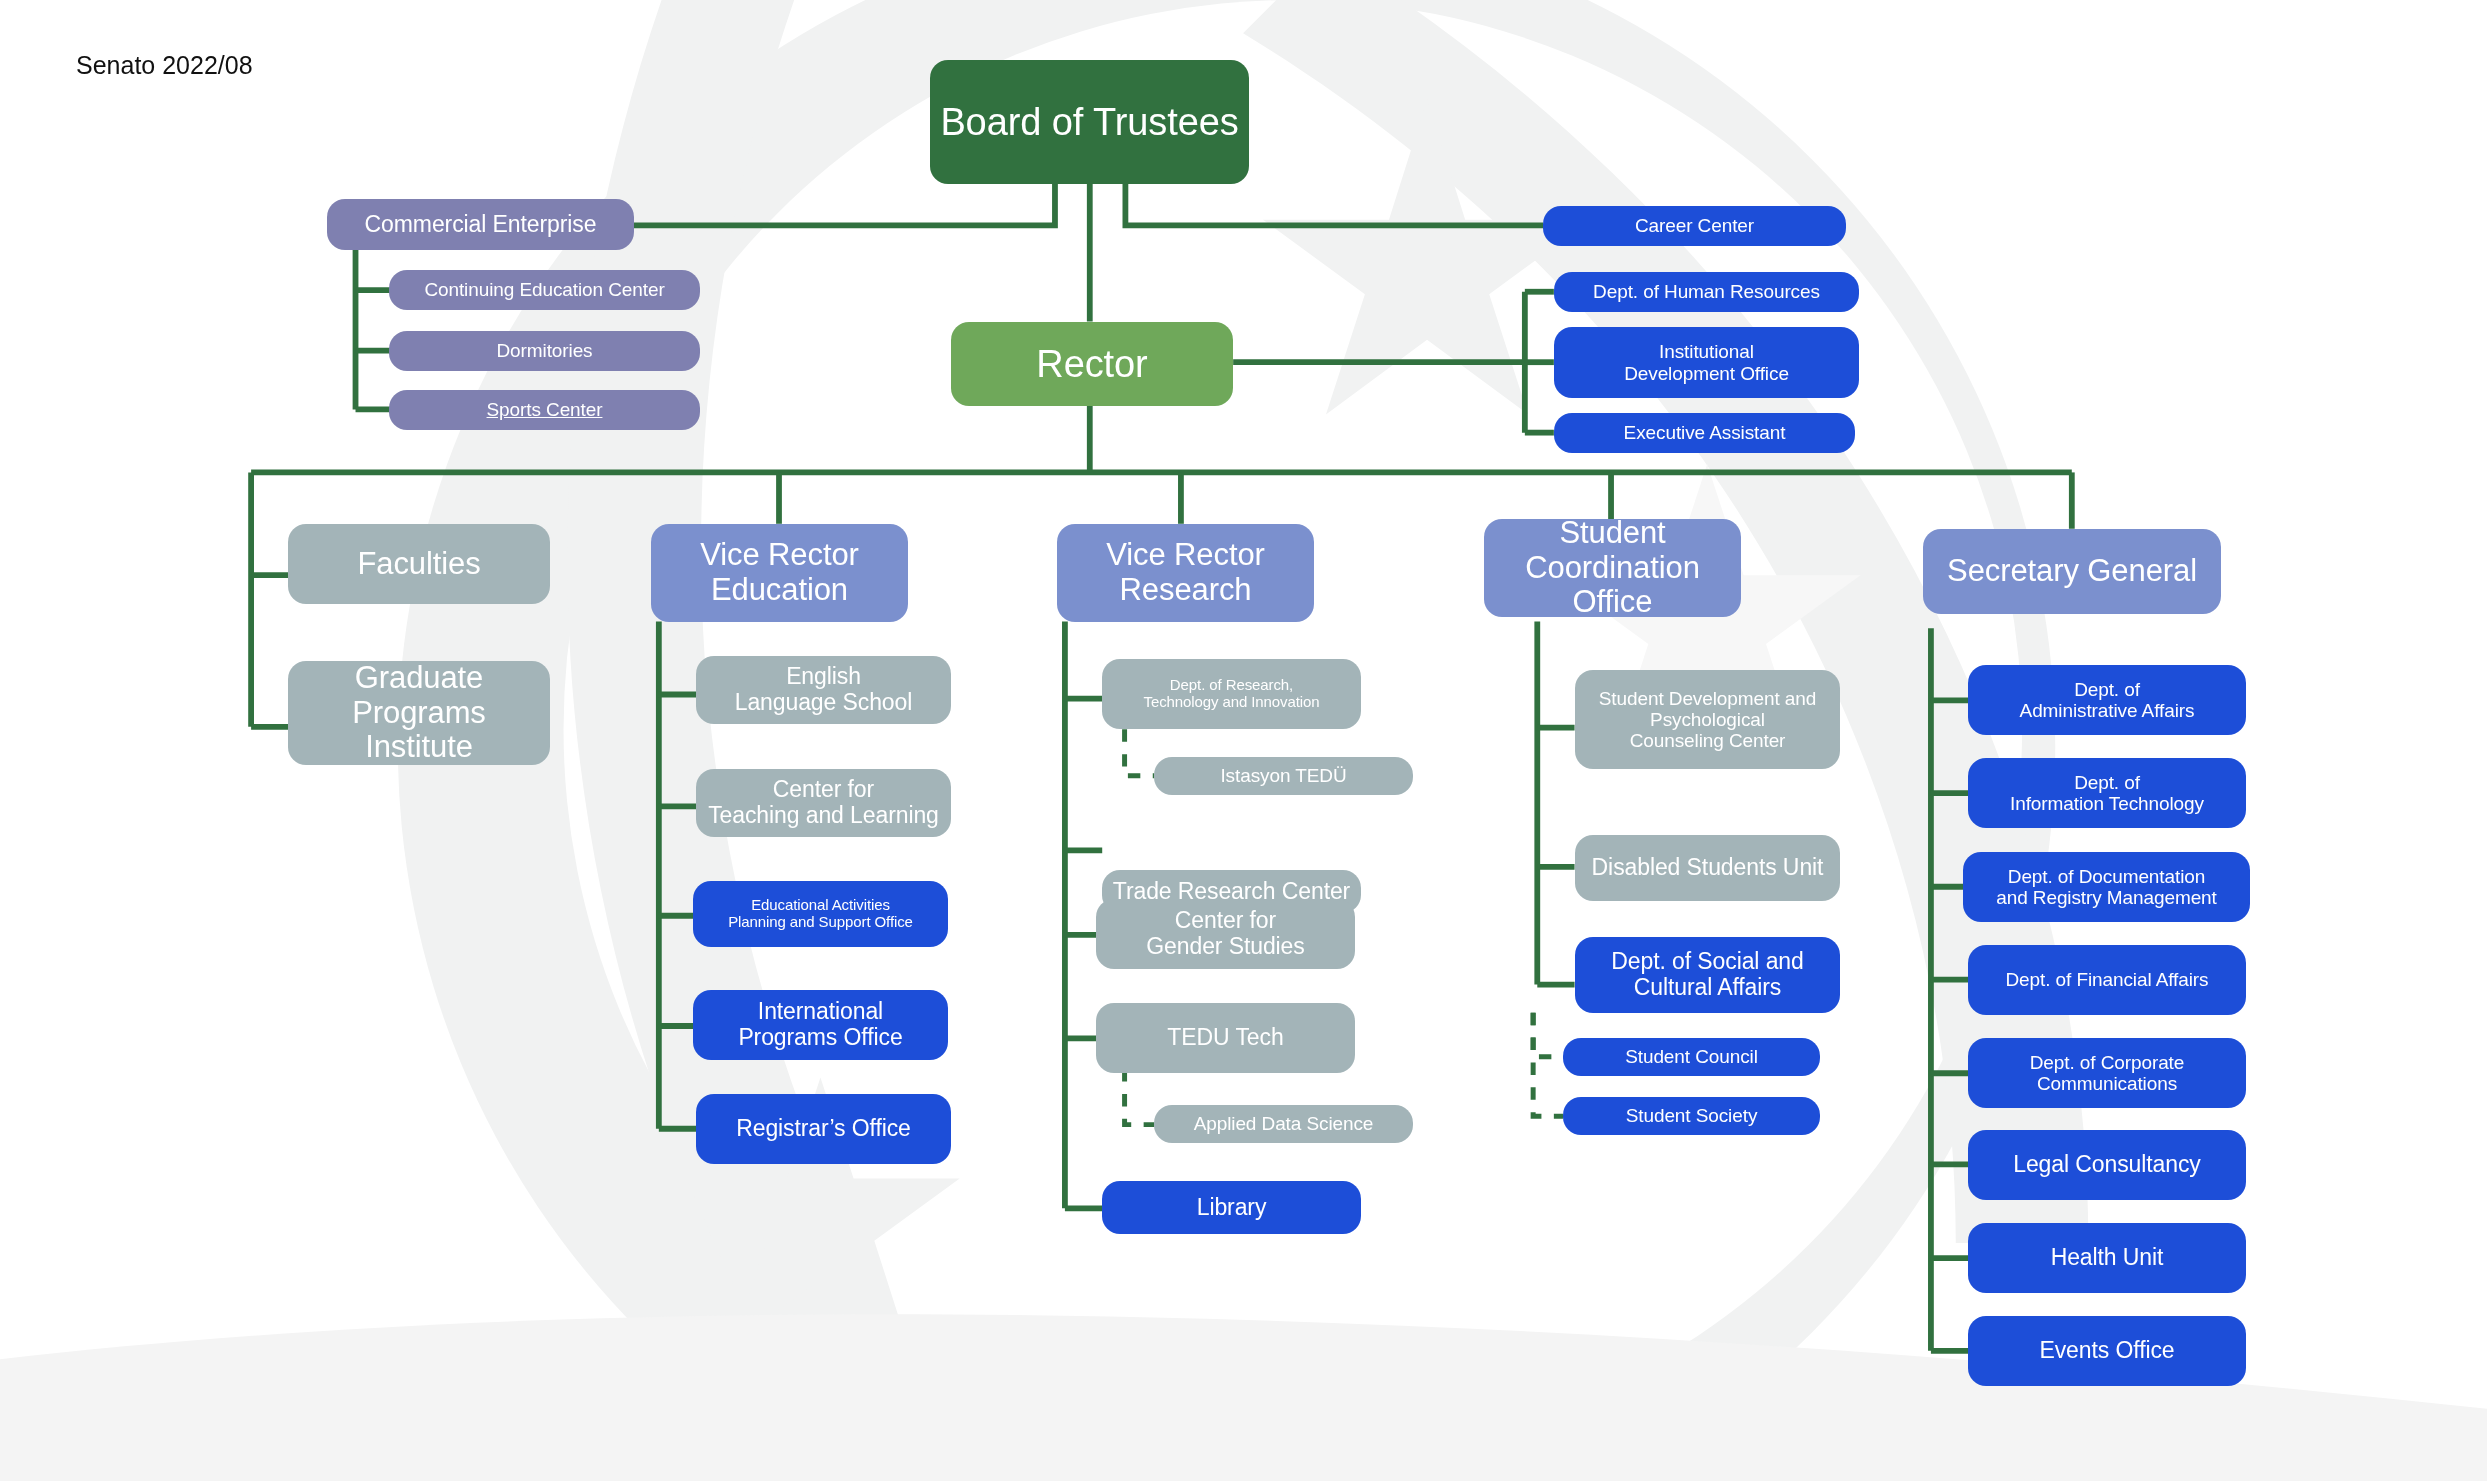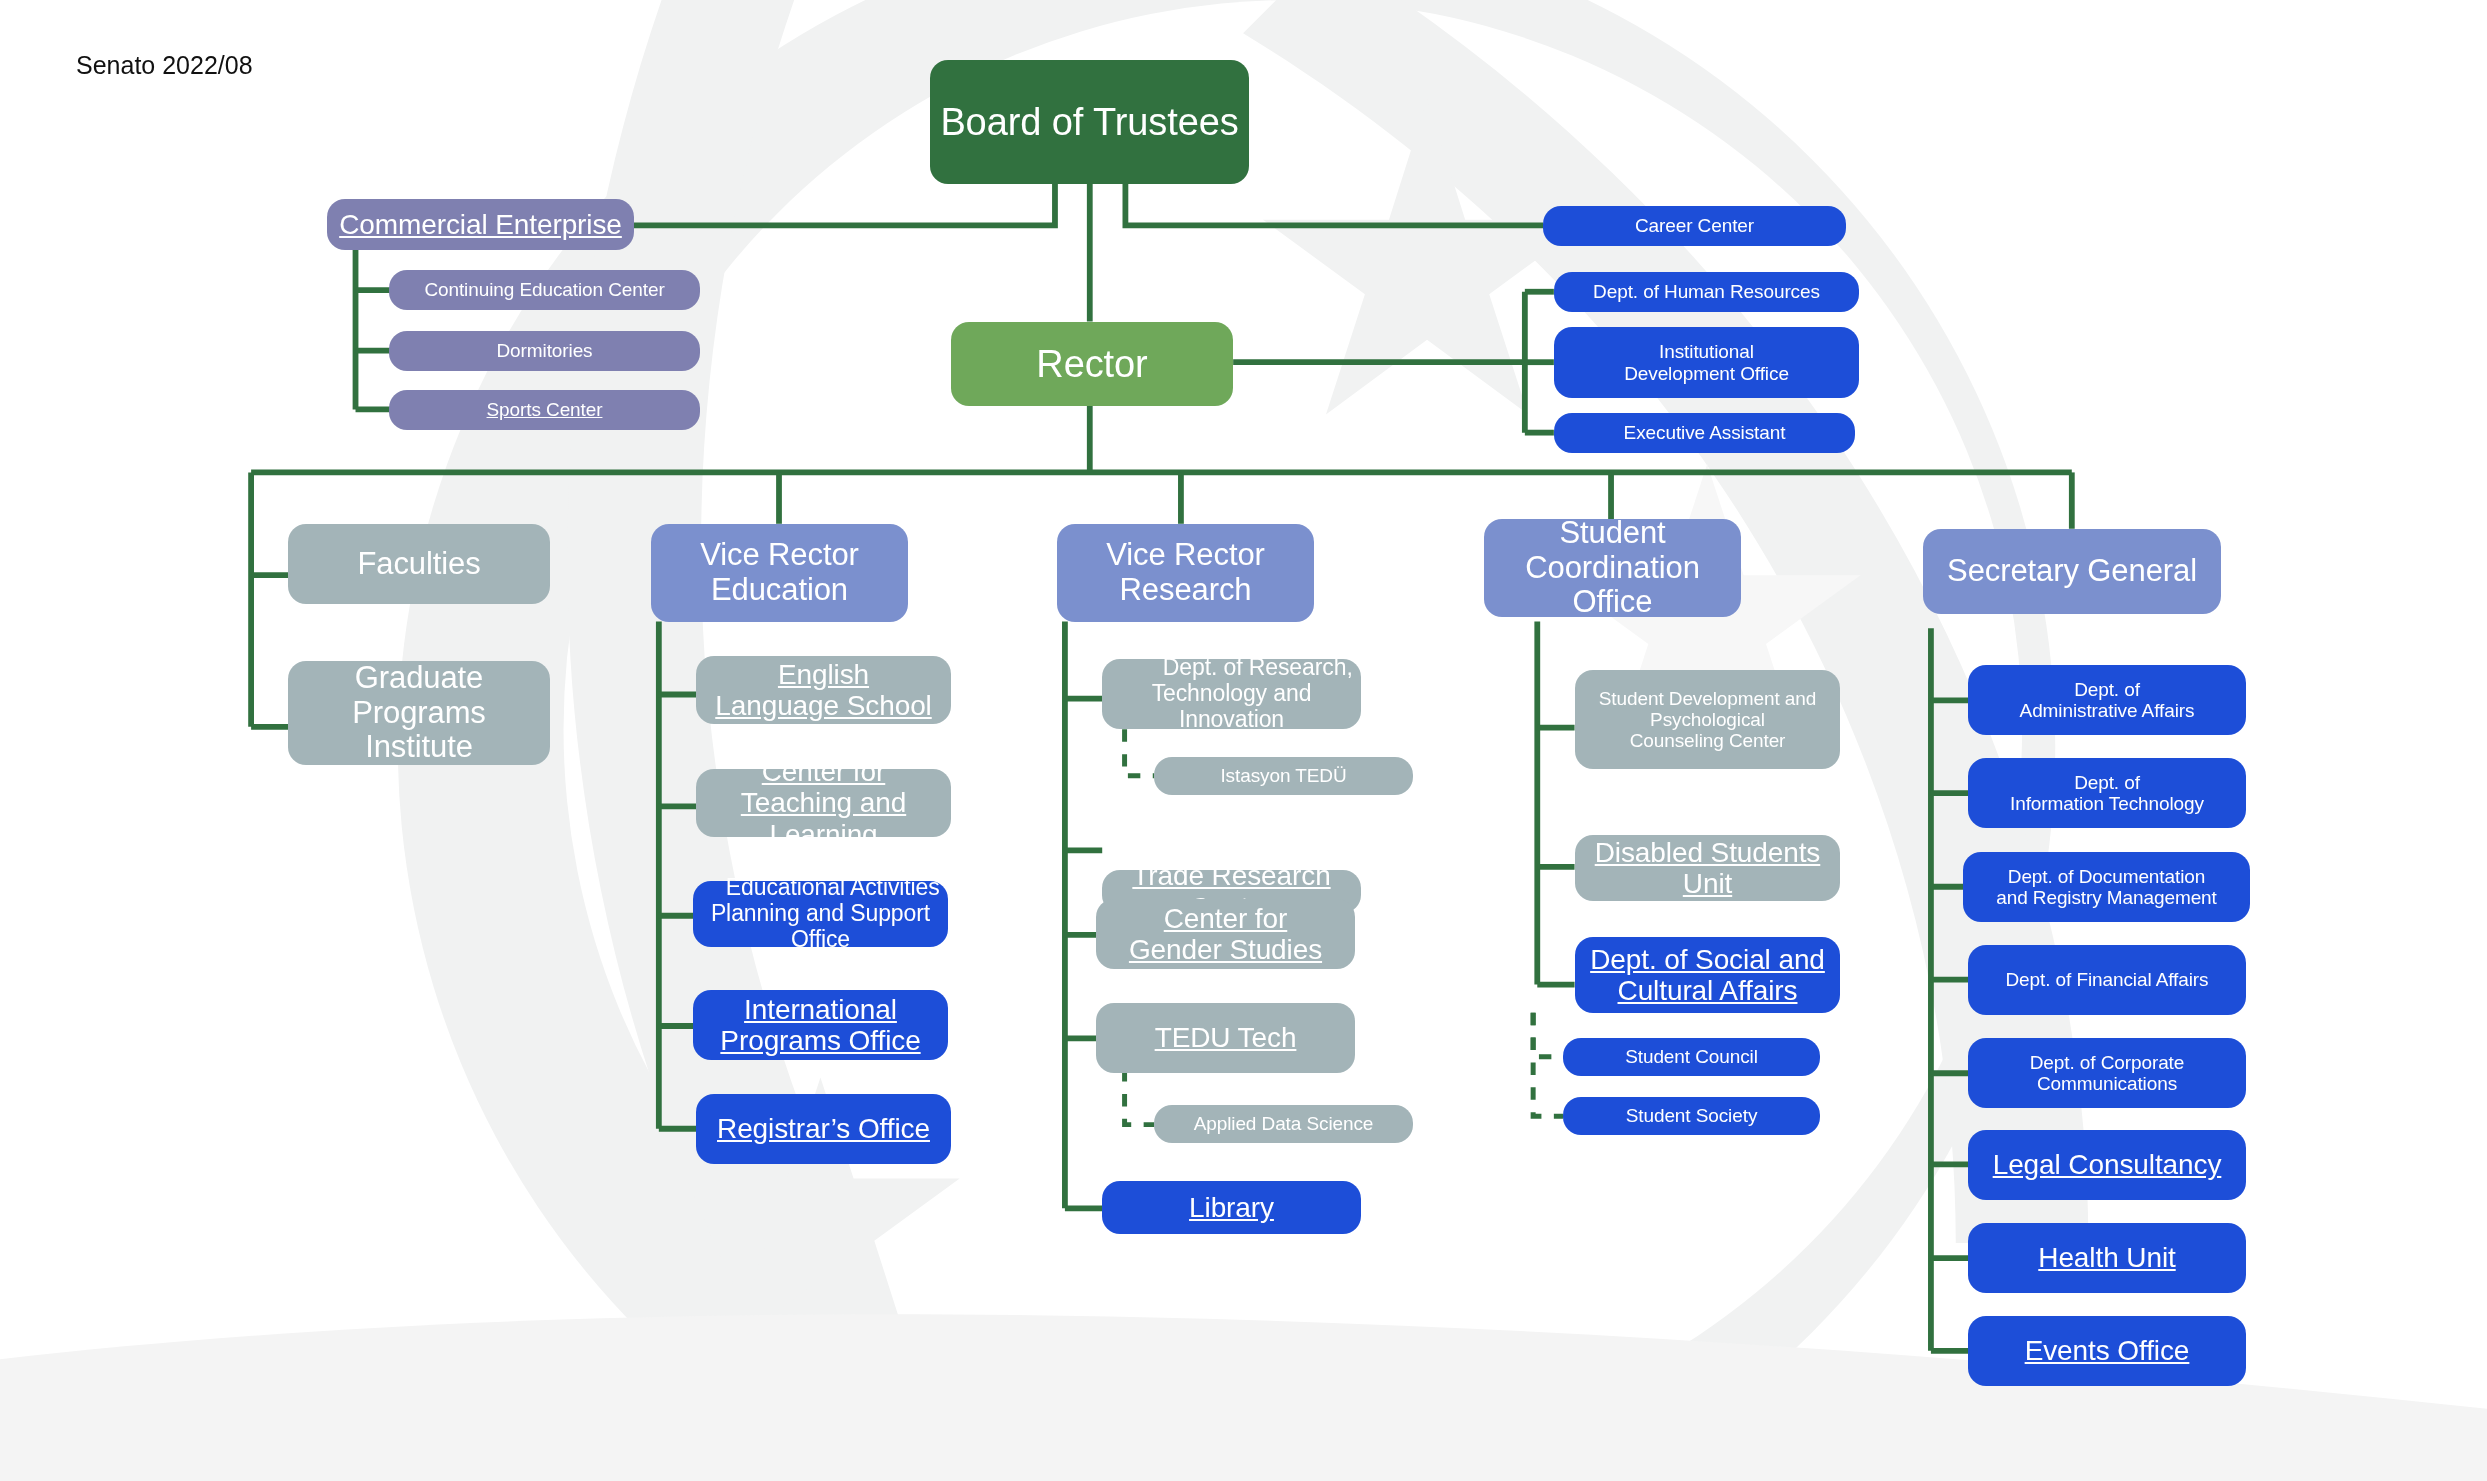--- a/index.html
+++ b/index.html
@@ -28,23 +28,23 @@
   }
   .c-dkgreen{background:#31713f;}
   .c-green{background:#6fa85a;}
   .c-purple{background:#7f80b0;}
   .c-gold{background:#1d4ed8;}
   .c-slate{background:#a3b4b8;}
   .c-blue{background:#7b90ce;}
 
   .t-xl{font-size:38px;}
   .t-lg{font-size:31px;}
-  .t-sm{font-size:28px;text-decoration:underline;}
+  .t-sm{font-size:23px;}
   .t-xs{font-size:19px;}
-  .t-xxs{font-size:23px;align-items:flex-end;}
+  .t-xxs{font-size:15px;}
 
   #title{
     position:absolute;left:76px;top:51px;
     font-size:25px;color:#111111;
     white-space:nowrap;
     z-index:6;
   }
 </style>
 </head>
 <body>

